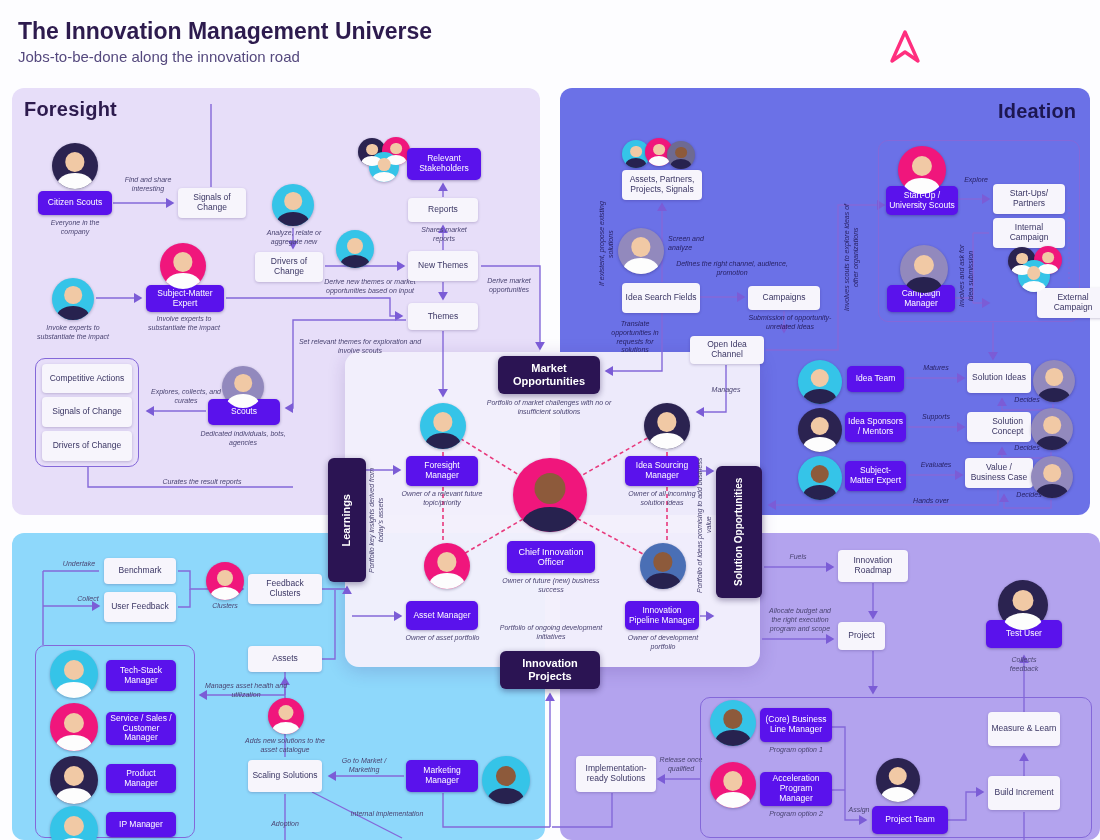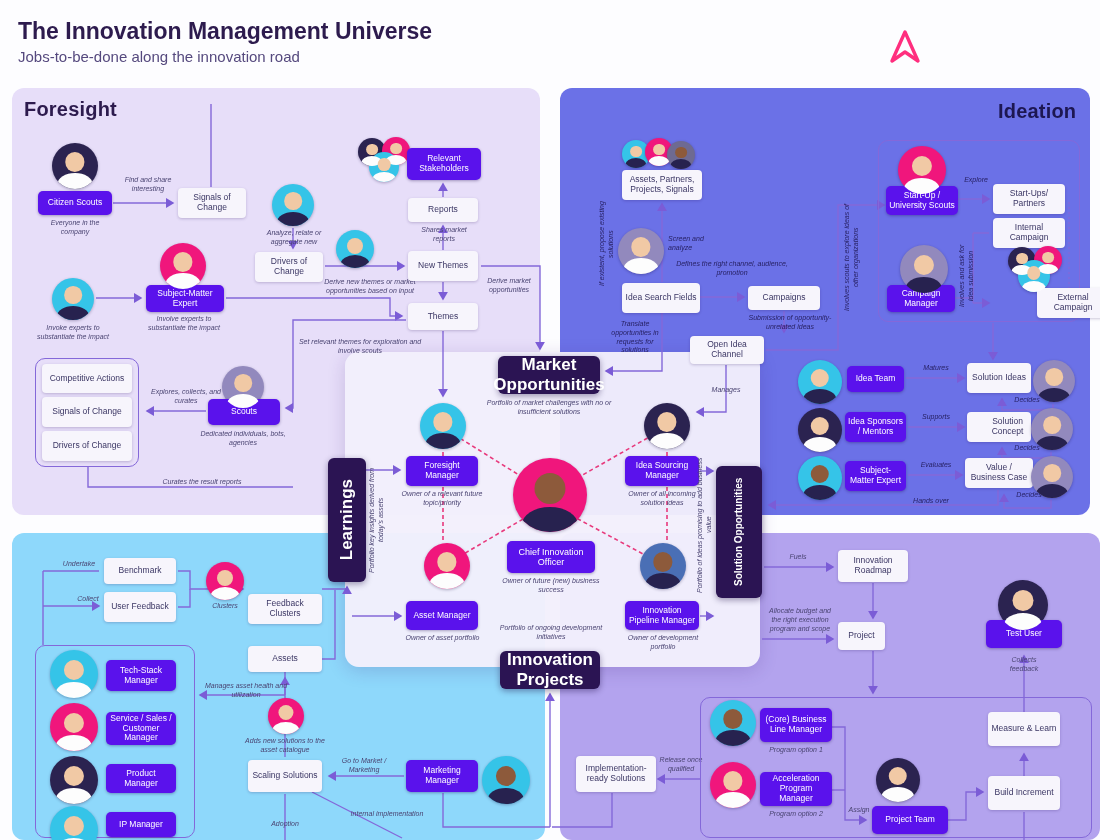--- a/index.html
+++ b/index.html
@@ -21,21 +21,21 @@
   .btn{position:absolute;background:#5a12ec;color:#fff;border-radius:5px;
        display:flex;align-items:center;justify-content:center;text-align:center;
        font-size:8.5px;line-height:1.15;padding:2px 3px;box-sizing:border-box;
        box-shadow:0 1px 3px rgba(30,10,80,.35);}
   .wbox{position:absolute;background:#f7f5fc;color:#3a3563;border-radius:4px;
         display:flex;align-items:center;justify-content:center;text-align:center;
         font-size:8.5px;line-height:1.15;padding:2px 3px;box-sizing:border-box;
         box-shadow:0 1px 3px rgba(30,10,80,.22);}
   .dbox{position:absolute;background:#2b1453;color:#fff;border-radius:6px;
         display:flex;align-items:center;justify-content:center;text-align:center;
-        font-weight:bold;font-size:17px;line-height:1.2;padding:3px;box-sizing:border-box;
+        font-weight:bold;font-size:11px;line-height:1.2;padding:3px;box-sizing:border-box;
         box-shadow:0 2px 6px rgba(20,5,60,.4);}
   .note{position:absolute;font-style:italic;color:#4a4472;font-size:7px;line-height:1.25;
         text-align:center;}
   .note.onblue{color:#251f60;}
   .vtext{writing-mode:vertical-rl;transform:rotate(180deg);}
   .outline{position:absolute;border:1.5px solid #8468d9;border-radius:10px;box-sizing:border-box;}
   
   .av{position:absolute;border-radius:50%;overflow:hidden;box-shadow:0 1px 3px rgba(20,10,60,.3);}
   .av::before{content:"";position:absolute;left:50%;top:20%;width:42%;height:42%;
               transform:translateX(-50%);background:#f1c9a5;border-radius:50%;z-index:2;}
@@ -266,21 +266,21 @@
     <span class="vtext" style="height:120px;">Solution Opportunities</span>
   </div>
 <div class="note vtext" style="left:696px;top:452px;height:146px;width:22px;">Portfolio of ideas promising to add business value</div>
 
 <div class="note" style="left:54px;top:560px;width:50px;">Undertake</div>
 <div class="wbox" style="left:104px;top:558px;width:72px;height:26px;">Benchmark</div>
 <div class="note" style="left:70px;top:595px;width:36px;">Collect</div>
 <div class="wbox" style="left:104px;top:592px;width:72px;height:30px;">User Feedback</div>
 <div class="av c-pink" style="left:206px;top:562px;width:38px;height:38px;"></div>
 <div class="note" style="left:202px;top:602px;width:46px;">Clusters</div>
-<div class="wbox" style="left:248px;top:594px;width:74px;height:30px;">Feedback Clusters</div>
+<div class="wbox" style="left:248px;top:574px;width:74px;height:30px;">Feedback Clusters</div>
 <div class="outline" style="left:35px;top:645px;width:160px;height:193px;"></div>
 <div class="av c-teal" style="left:50px;top:650px;width:48px;height:48px;"></div>
 <div class="btn" style="left:106px;top:660px;width:70px;height:31px;">Tech-Stack Manager</div>
 <div class="av c-pink" style="left:50px;top:703px;width:48px;height:48px;"></div>
 <div class="btn" style="left:106px;top:712px;width:70px;height:33px;">Service / Sales / Customer Manager</div>
 <div class="av c-navy" style="left:50px;top:756px;width:48px;height:48px;"></div>
 <div class="btn" style="left:106px;top:764px;width:70px;height:29px;">Product Manager</div>
 <div class="av c-teal" style="left:50px;top:806px;width:48px;height:48px;"></div>
 <div class="btn" style="left:106px;top:812px;width:70px;height:25px;">IP Manager</div>
 <div class="wbox" style="left:248px;top:646px;width:74px;height:26px;">Assets</div>

